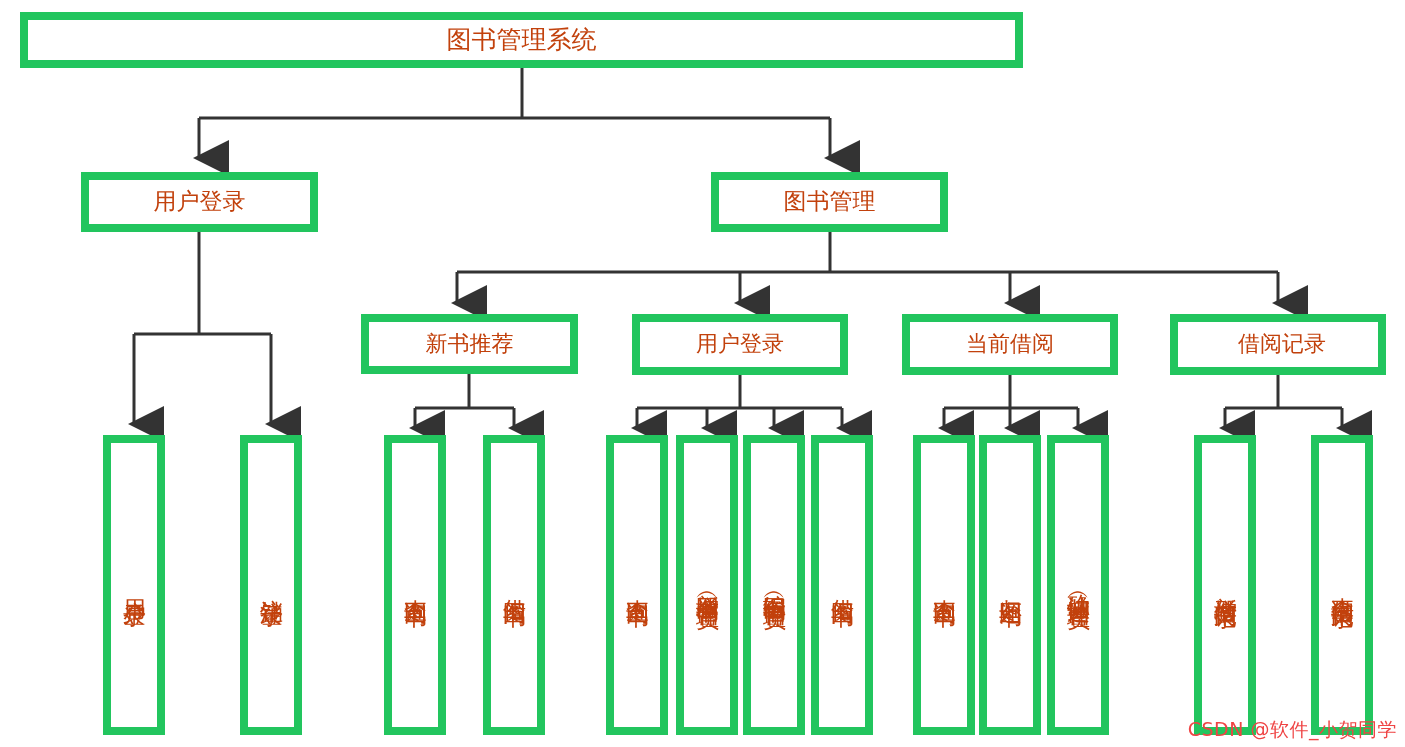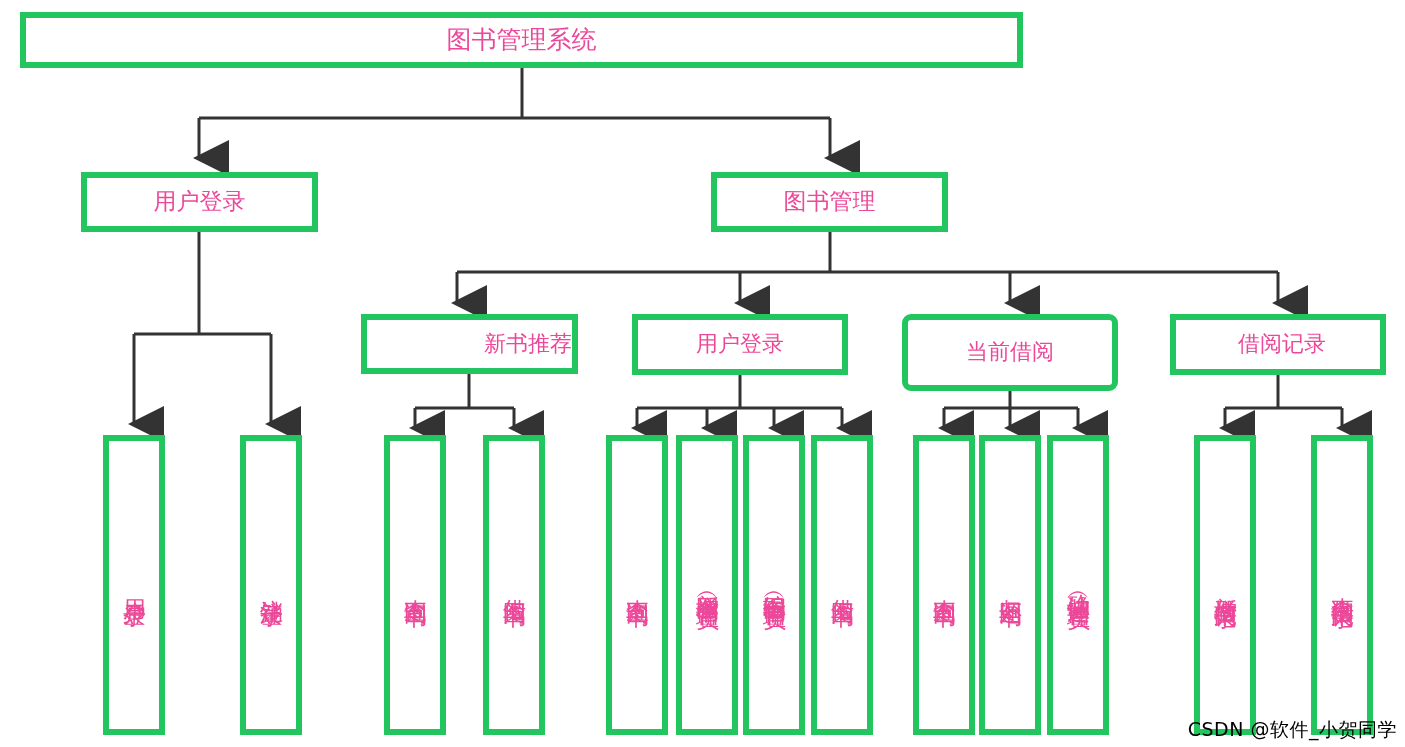--- a/index.html
+++ b/index.html
@@ -23,25 +23,25 @@
     left: 0;
     top: 0;
     width: 1405px;
     height: 747px;
     pointer-events: none;
   }
   .node {
     position: absolute;
     box-sizing: border-box;
     background: #ffffff;
-    border: 6px solid #22c55e;
+    border: 8px solid #22c55e;
     display: flex;
     align-items: center;
     justify-content: center;
-    color: #ec4899;
+    color: #c2410c;
     line-height: 1.12;
   }
   .node.root {
     font-size: 25px;
   }
   .node.lvl2 {
     font-size: 23px;
   }
   .node.lvl3 {
     font-size: 22px;
@@ -61,21 +61,21 @@
   }
   .node .lbl {
     display: block;
     white-space: nowrap;
   }
   .watermark {
     position: absolute;
     right: 8px;
     bottom: 4px;
     font-size: 19px;
-    color: #000000;
+    color: #ef4444;
     letter-spacing: 0.5px;
     white-space: nowrap;
   }
 </style>
 </head>
 <body>
 
 <div id="canvas">
 
   <svg class="wires" viewBox="0 0 1405 747" xmlns="http://www.w3.org/2000/svg">
@@ -133,27 +133,27 @@
     <span class="lbl">图书管理系统</span>
   </div>
 
   <div class="node lvl2" style="left:81px; top:172px; width:237px; height:60px;">
     <span class="lbl">用户登录</span>
   </div>
   <div class="node lvl2" style="left:711px; top:172px; width:237px; height:60px;align-items:center;">
     <span class="lbl">图书管理</span>
   </div>
 
-  <div class="node lvl3" style="left:361px; top:314px; width:217px; height:60px;justify-content:flex-end;">
+  <div class="node lvl3" style="left:361px; top:314px; width:217px; height:60px;">
     <span class="lbl">新书推荐</span>
   </div>
   <div class="node lvl3" style="left:632px; top:314px; width:216px; height:61px;">
     <span class="lbl">用户登录</span>
   </div>
-  <div class="node lvl3" style="left:902px; top:314px; width:216px; height:77px;border-radius:9px;">
+  <div class="node lvl3" style="left:902px; top:314px; width:216px; height:61px;">
     <span class="lbl">当前借阅</span>
   </div>
   <div class="node lvl3" style="left:1170px; top:314px; width:216px; height:61px;padding-left:8px;">
     <span class="lbl">借阅记录</span>
   </div>
 
   <div class="node leaf" style="left:103px; top:435px; width:62px; height:300px;">
     <span class="lbl">用户登录</span>
   </div>
   <div class="node leaf" style="left:240px; top:435px; width:62px; height:300px;">

